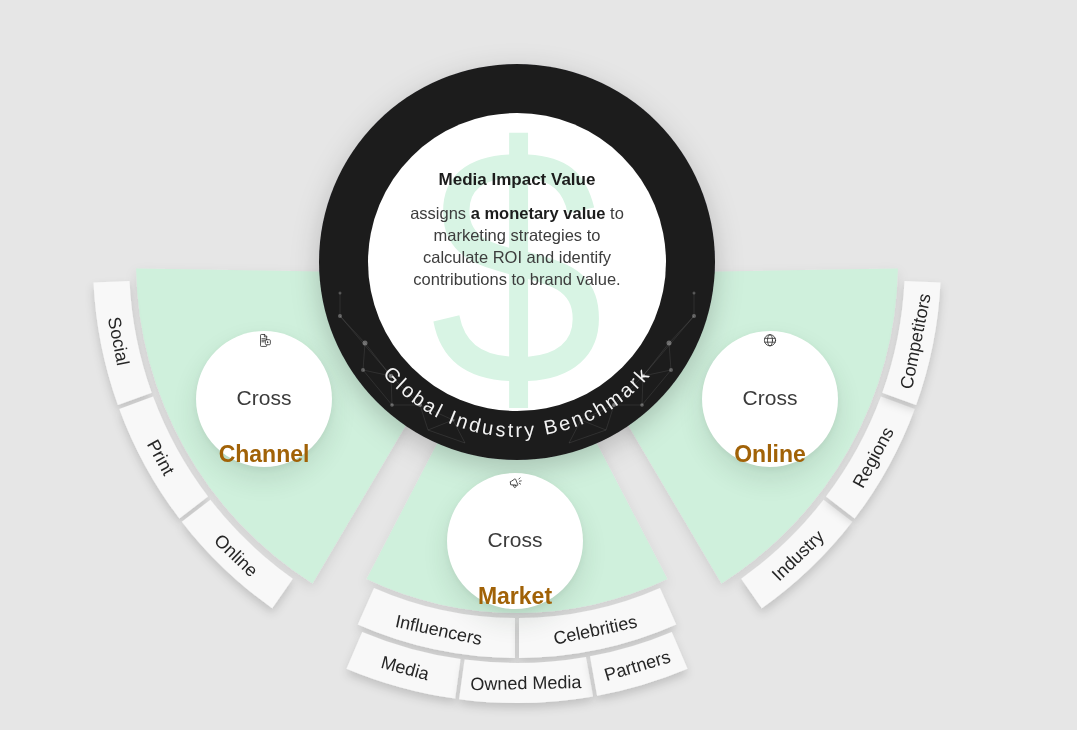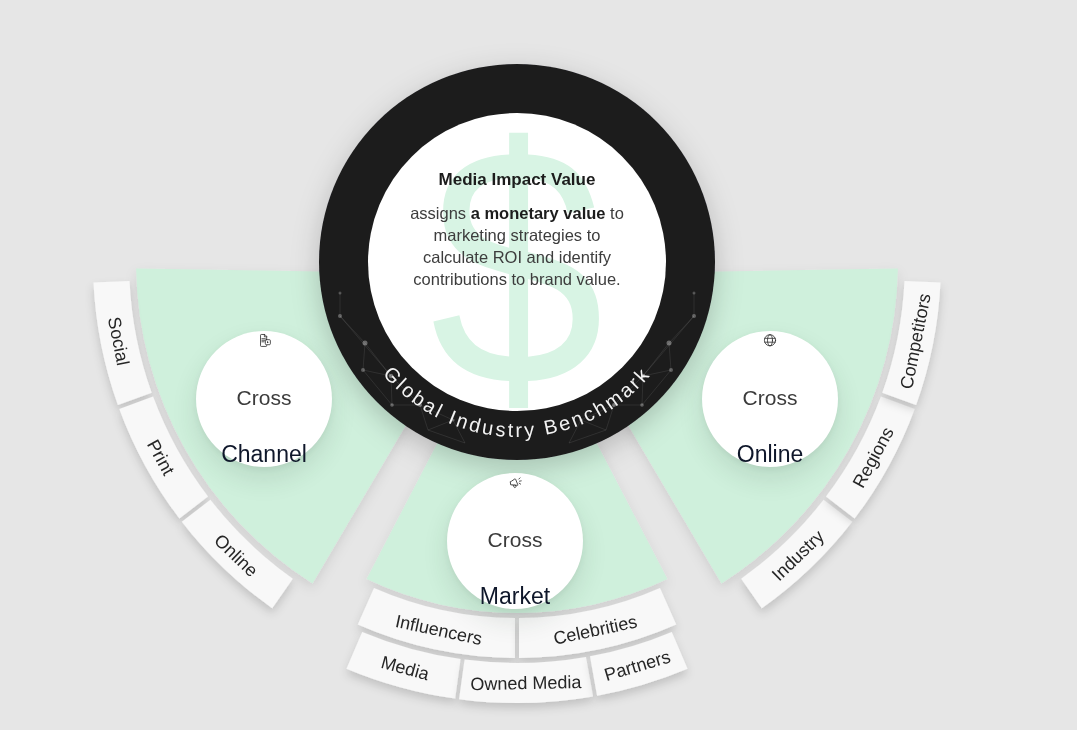--- a/index.html
+++ b/index.html
@@ -18,21 +18,21 @@
   .sat{
     position:absolute;width:136px;height:136px;border-radius:50%;
     background:#ffffff;
     box-shadow:0 12px 26px rgba(30,60,45,.12), 0 2px 6px rgba(0,0,0,.05);
     display:flex;flex-direction:column;align-items:center;justify-content:center;
     text-align:center;
     gap:32px;
   }
   .sat .icon{display:block;margin-bottom:5px;}
   .sat .prefix{font-size:21px;color:#3b3b3b;line-height:1.05;}
-  .sat .name{font-size:23px;font-weight:normal;color:#0f172a;line-height:1.15;}
+  .sat .name{font-size:23px;font-weight:bold;color:#a16207;line-height:1.15;}
   .center-text{
     position:absolute;left:517px;top:170px;transform:translateX(-50%);
     width:240px;text-align:center;
   }
   .center-text .title{
     font-size:17px;font-weight:bold;color:#1c1c1c;line-height:1.18;
     width:212px;margin:0 auto;
   }
   .center-text .desc{
     margin:13px auto 4px;width:218px;

